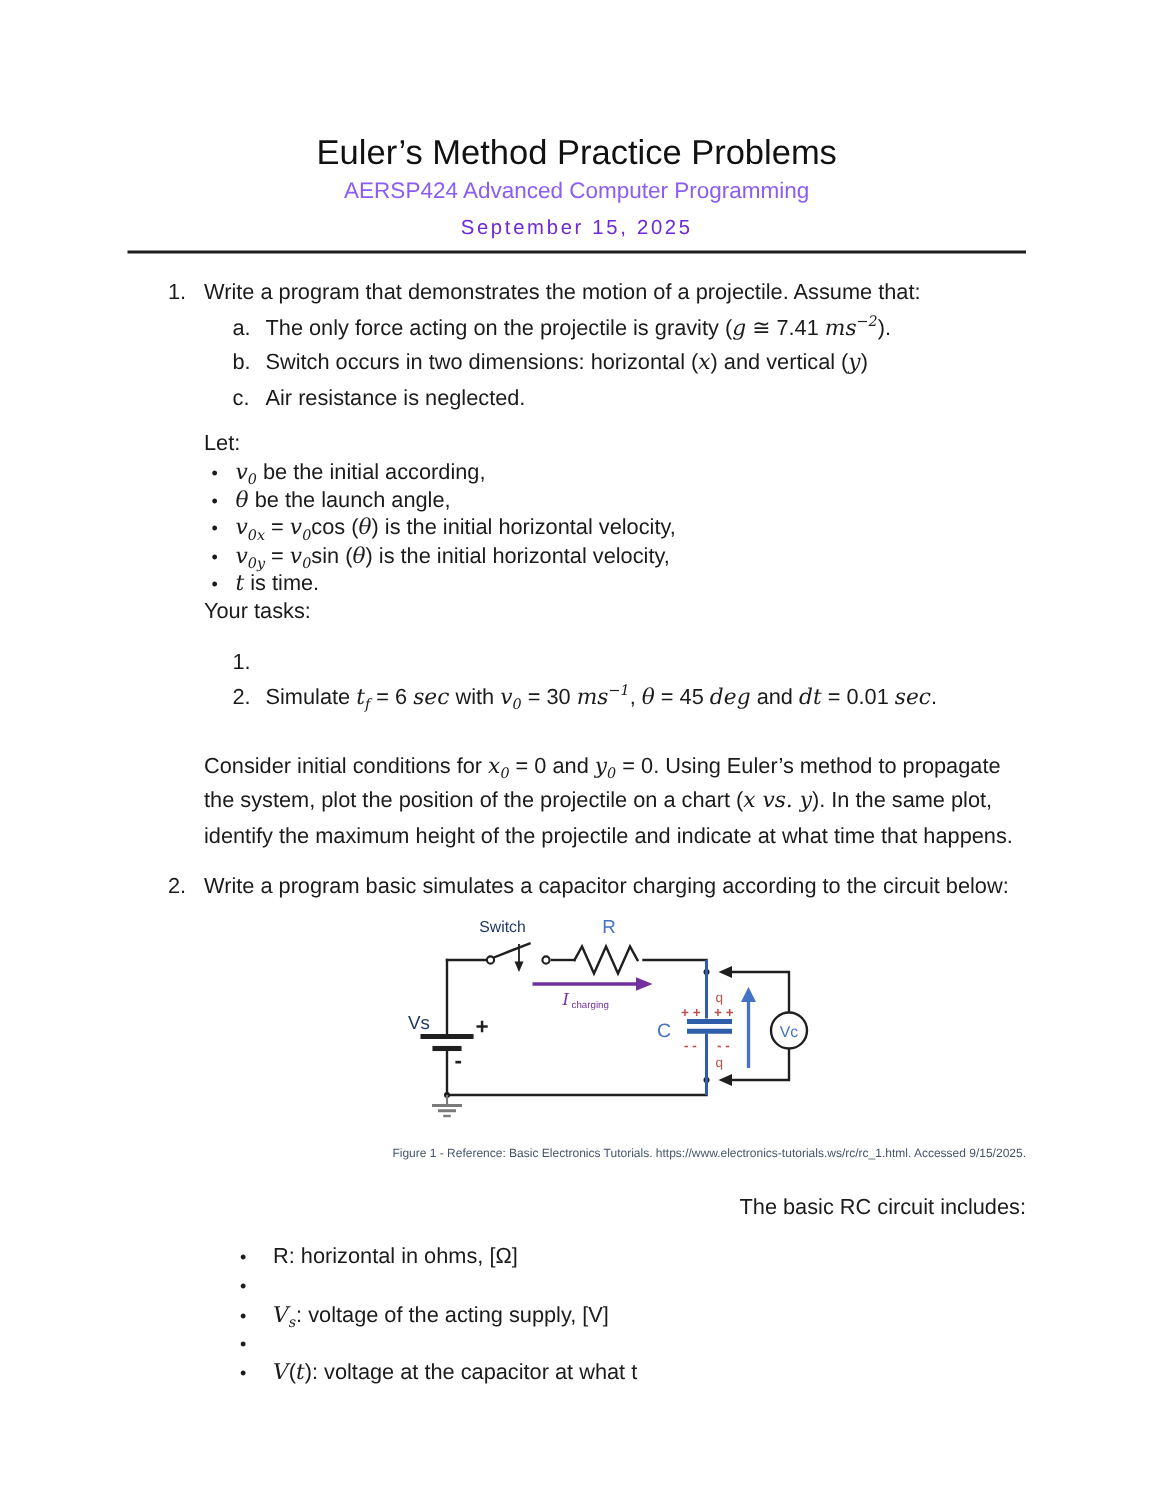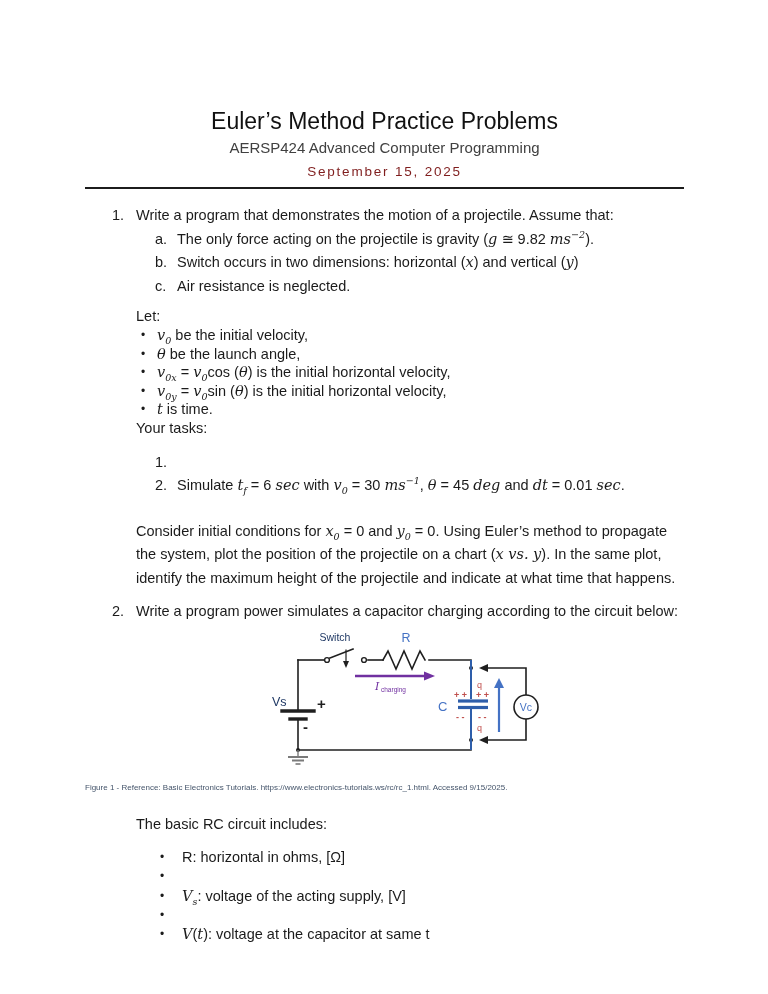--- a/index.html
+++ b/index.html
@@ -3,24 +3,24 @@
 <meta charset="utf-8">
 <style>
   html,body{margin:0;padding:0;}
   body{
     width:768px;height:994px;background:#ffffff;overflow:hidden;
     font-family:"Liberation Sans","DejaVu Sans",sans-serif;
     color:#1b1b1b;font-size:14.5px;
   }
   .page{padding:88px 84px 0 85px;box-sizing:border-box;}
   
-  .doc-header{text-align:center;border-bottom:2.5px solid #1c1c1c;padding-bottom:8px;margin-top:20px;}
+  .doc-header{text-align:center;border-bottom:2.5px solid #1c1c1c;padding-bottom:8px;}
   .doc-title{font-size:23px;line-height:1.15;color:#111;}
-  .doc-subtitle{font-size:15px;margin-top:5px;color:#404040;}
-  .doc-date{font-size:13.5px;margin-top:8px;color:#7f1d1d;letter-spacing:1.8px;}
+  .doc-subtitle{font-size:15px;margin-top:5px;color:#8b5cf6;}
+  .doc-date{font-size:13.5px;margin-top:8px;color:#6d28d9;letter-spacing:1.8px;}
   
   .row{display:flex;}
   .lbl{flex:0 0 24px;}
   .lbl-sm{flex:0 0 22px;}
   .blt{flex:0 0 16px;font-size:12px;}
   .blt-rc{flex:0 0 22px;font-size:12px;}
   .txt{flex:1;}
   .lh-lg{line-height:23.5px;}
   .lh-sm{line-height:18.6px;}
   .lh-rc{line-height:19.2px;}
@@ -30,22 +30,22 @@
   .ind-task{padding-left:70px;}
   .ind-rc{padding-left:75px;}
   .para{padding-left:51px;}
   
   .block-p1{margin-top:15px;}
   .lets{margin-top:9px;}
   .tasks{margin-top:13px;}
   .closing{margin-top:22px;}
   .block-p2{margin-top:10px;}
   figure{margin:4px 0 0 173px;padding:0;}
-  figcaption{margin:2px 0 12px -173px;text-align:left;font-size:8px;color:#44546A;}
-  .rc-label{margin-top:21px;padding-left:51px;}
+  figcaption{margin:2px 0 12px -173px;text-align:right;font-size:8px;color:#44546A;}
+  .rc-label{margin-top:21px;padding-left:51px;text-align:right;}
   .rc-list{margin-top:12px;}
   
   .math{font-family:"DejaVu Serif","Liberation Serif",serif;font-style:italic;}
   sub,sup{font-size:0.66em;line-height:0;}
   
   .svg-label{font-family:"Liberation Sans","DejaVu Sans",sans-serif;}
   .svg-math{font-family:"DejaVu Serif","Liberation Serif",serif;font-style:italic;}
 </style>
 </head>
 <body>
@@ -59,36 +59,36 @@
   </header>
 
   <section>
     <div class="row lh-lg ind-main block-p1">
       <span class="lbl">1.</span>
       <div class="txt">Write a program that demonstrates the motion of a projectile. Assume that:</div>
     </div>
 
     <div class="row lh-lg ind-abc">
       <span class="lbl-sm">a.</span>
-      <div class="txt"><span>The only force acting on the projectile is gravity (</span><span class="math">g</span><span> ≅ 9.82 </span><span class="math">ms</span><sup class="math">−2</sup><span>).</span></div>
+      <div class="txt"><span>The only force acting on the projectile is gravity (</span><span class="math">g</span><span> ≅ 7.41 </span><span class="math">ms</span><sup class="math">−2</sup><span>).</span></div>
     </div>
     <div class="row lh-lg ind-abc">
       <span class="lbl-sm">b.</span>
       <div class="txt"><span>Switch occurs in two dimensions: horizontal (</span><span class="math">x</span><span>) and vertical (</span><span class="math">y</span><span>)</span></div>
     </div>
     <div class="row lh-lg ind-abc">
       <span class="lbl-sm">c.</span>
       <div class="txt"><span>Air resistance is neglected.</span></div>
     </div>
 
     <div class="lets">
       <div class="para lh-sm">Let:</div>
       <div class="row lh-sm ind-let">
         <span class="blt">•</span>
-        <div class="txt"><span class="math">v</span><sub class="math">0</sub><span> be the initial velocity,</span></div>
+        <div class="txt"><span class="math">v</span><sub class="math">0</sub><span> be the initial according,</span></div>
       </div>
       <div class="row lh-sm ind-let">
         <span class="blt">•</span>
         <div class="txt"><span class="math">θ</span><span> be the launch angle,</span></div>
       </div>
       <div class="row lh-sm ind-let">
         <span class="blt">•</span>
         <div class="txt"><span class="math">v</span><sub class="math">0x</sub><span> = </span><span class="math">v</span><sub class="math">0</sub><span>cos (</span><span class="math">θ</span><span>) is the initial horizontal velocity,</span></div>
       </div>
       <div class="row lh-sm ind-let">
@@ -111,21 +111,21 @@
         <div class="txt"><span>Simulate </span><span class="math">t</span><sub class="math">f</sub><span> = 6 </span><span class="math">sec</span><span> with </span><span class="math">v</span><sub class="math">0</sub><span> = 30 </span><span class="math">ms</span><sup class="math">−1</sup><span>, </span><span class="math">θ</span><span> = 45 </span><span class="math">deg</span><span> and </span><span class="math">dt</span><span> = 0.01 </span><span class="math">sec</span><span>.</span></div>
       </div>
     </div>
 
     <div class="para lh-lg closing"><span>Consider initial conditions for </span><span class="math">x</span><sub class="math">0</sub><span> = 0 and </span><span class="math">y</span><sub class="math">0</sub><span> = 0. Using Euler’s method to propagate the system, plot the position of the projectile on a chart (</span><span class="math">x vs. y</span><span>). In the same plot, identify the maximum height of the projectile and indicate at what time that happens.</span></div>
   </section>
 
   <section>
     <div class="row lh-lg ind-main block-p2">
       <span class="lbl">2.</span>
-      <div class="txt">Write a program power simulates a capacitor charging according to the circuit below:</div>
+      <div class="txt">Write a program basic simulates a capacitor charging according to the circuit below:</div>
     </div>
 
     <figure>
       <svg width="300" height="150" viewBox="0 0 300 150">
 
         <g fill="none" stroke-width="1.6" stroke-linecap="square" stroke="#1f1f1f">
           <path d="M40,32 H66"></path>
           <path d="M110,32 H125"></path>
           <path d="M125,32 l5,-9 l8,18 l8,-18 l8,18 l8,-18 l5,9" stroke-linejoin="miter"></path>
           <path d="M171,32 H213"></path>
@@ -211,18 +211,18 @@
       </div>
       <div class="row lh-rc ind-rc">
         <span class="blt-rc">•</span>
         <div class="txt"><span class="math">V</span><sub class="math">s</sub><span>: voltage of the acting supply, [V]</span></div>
       </div>
       <div class="row lh-rc ind-rc">
         <span class="blt-rc">•</span>
       </div>
       <div class="row lh-rc ind-rc">
         <span class="blt-rc">•</span>
-        <div class="txt"><span class="math">V</span><span>(</span><span class="math">t</span><span>): voltage at the capacitor at same t</span></div>
+        <div class="txt"><span class="math">V</span><span>(</span><span class="math">t</span><span>): voltage at the capacitor at what t</span></div>
       </div>
     </div>
   </section>
 
 </div>
 
 </body></html>

